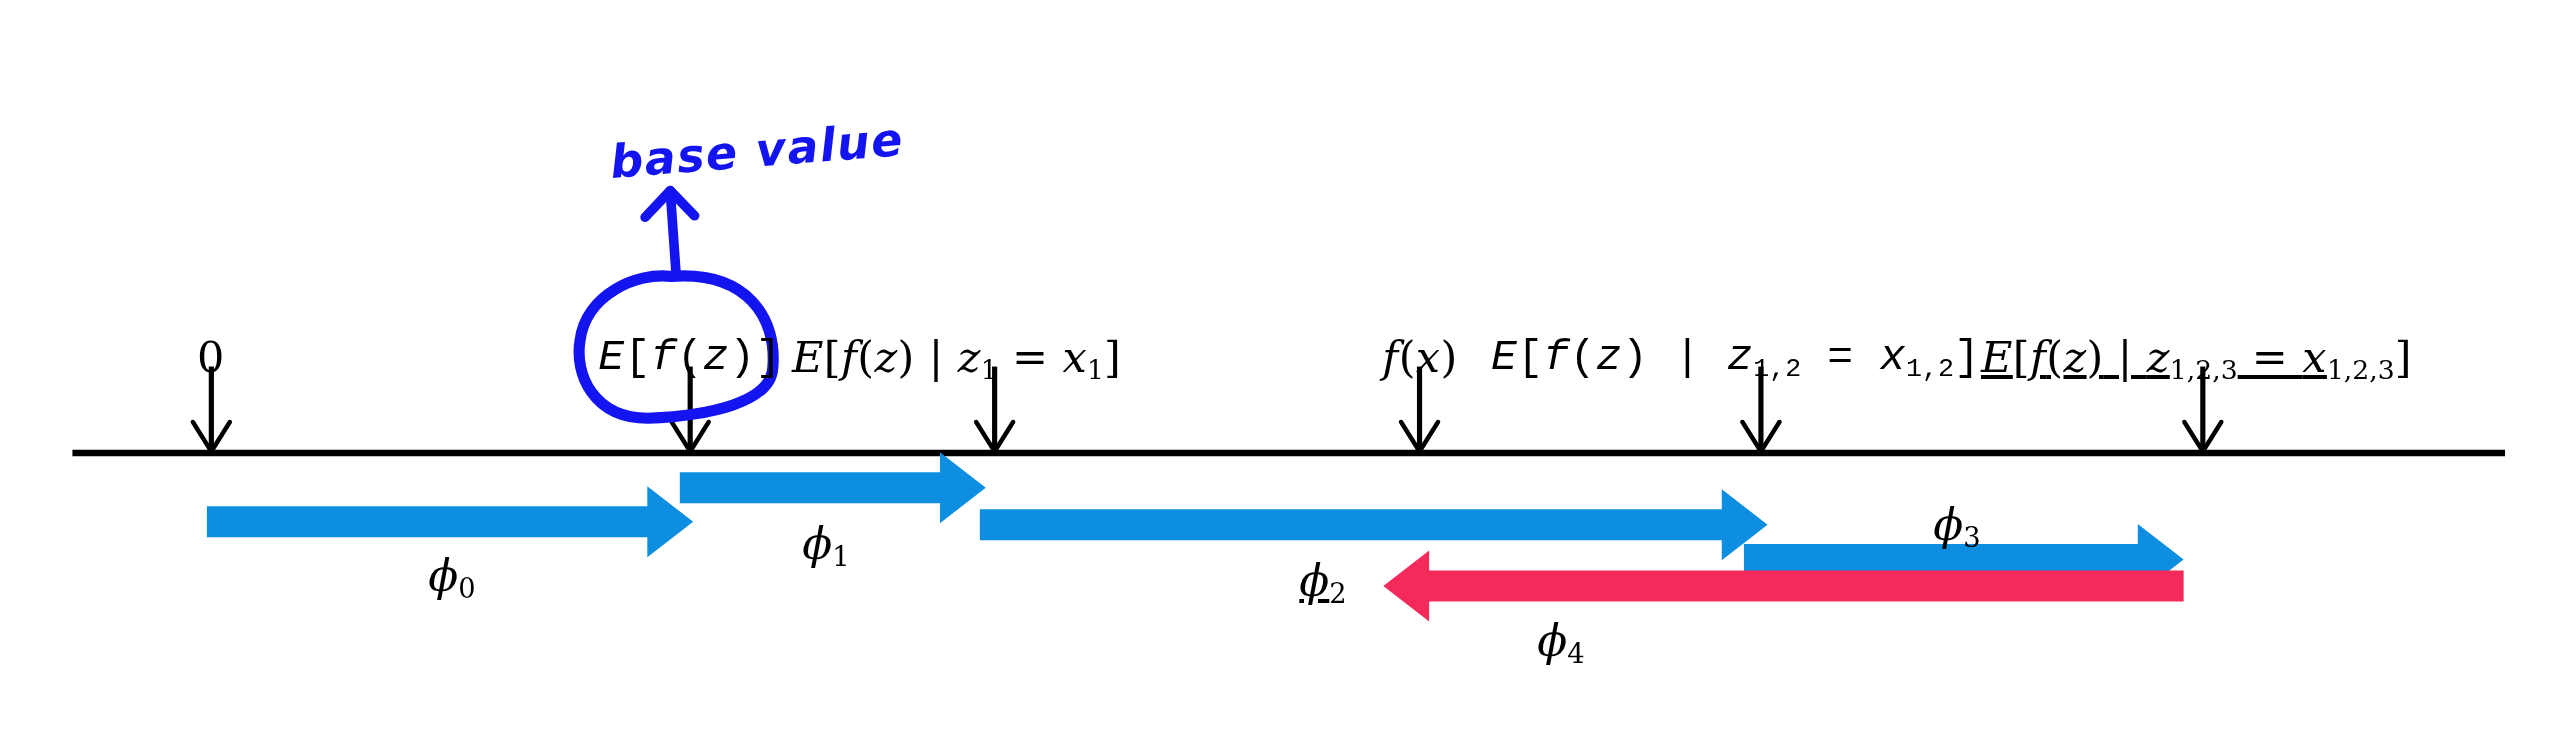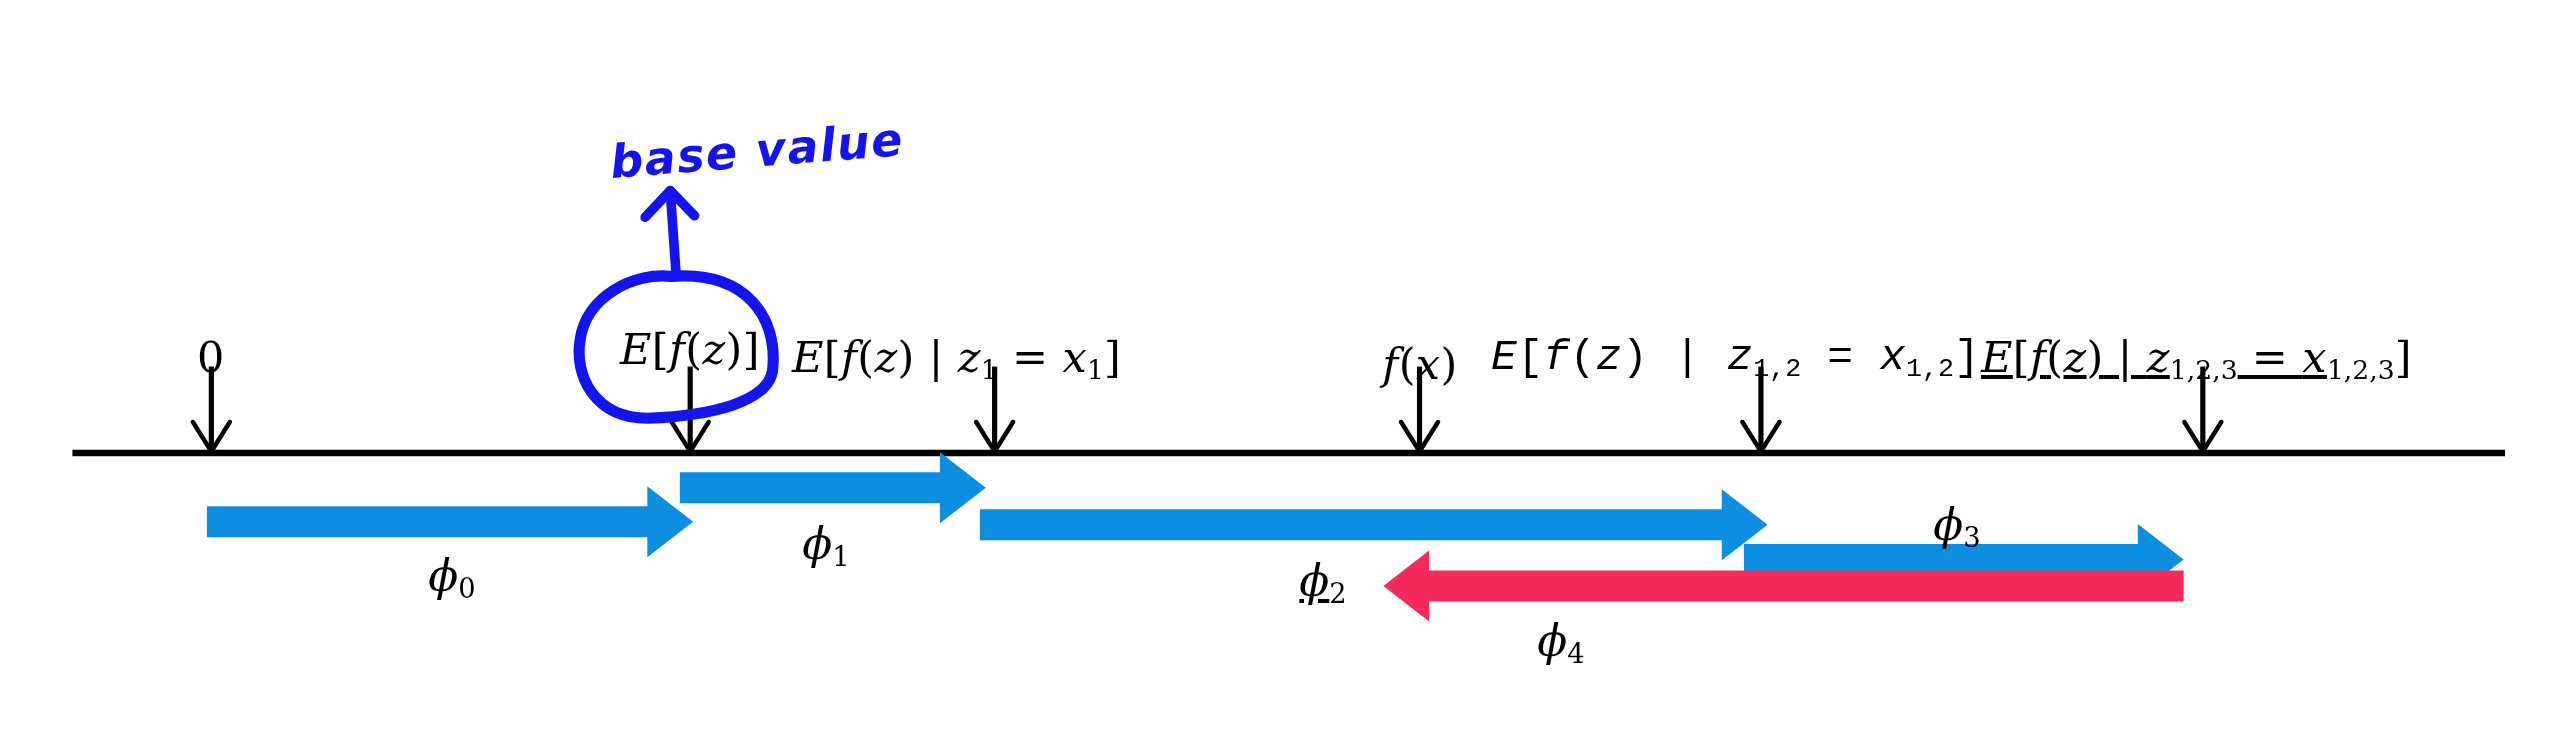--- a/index.html
+++ b/index.html
@@ -133,23 +133,23 @@
 
     <g id="annotation-group">
         <path d="M 908 374 C 1010.3199999999999 366.32 1052.24 429.68 1045.69 498.8 C 1041.76 544.88 960.54 562.16 876.7 566 C 803.34 566 777.14 506.48 785 460.4 C 792.86 398.96000000000004 860.98 368.24 908 374" fill="none" stroke="#1414f0" stroke-width="15" stroke-linecap="round" stroke-linejoin="round"></path>
         <path d="M 915 372 L 907 258" fill="none" stroke="#1414f0" stroke-width="13" stroke-linecap="round"></path>
         <path d="M 873 294 L 907 258 L 940 292" fill="none" stroke="#1414f0" stroke-width="13" stroke-linecap="round" stroke-linejoin="round"></path>
       </g>
   </svg>
 
   <div id="tick-label-layer">
       <div class="math tick-label" style="left: 211px; top: 336px;"><span class="up">0</span></div>
-      <div class="math tick-label" style="left: 690px; top: 328px;"><span>E</span><span class="brk">[</span><span>f</span><span class="brk">(</span><span>z</span><span class="brk">)</span><span class="brk">]</span></div>
+      <div class="math tick-label" style="left: 690px; top: 336px; font-family: Liberation Mono, monospace;"><span>E</span><span class="brk">[</span><span>f</span><span class="brk">(</span><span>z</span><span class="brk">)</span><span class="brk">]</span></div>
       <div class="math tick-label lead" style="left: 792px; top: 336px;"><span>E</span><span class="brk">[</span><span>f</span><span class="brk">(</span><span>z</span><span class="brk">)</span><span class="brk"> | </span><span>z</span><sub>1</sub><span class="brk"> = </span><span>x</span><sub>1</sub><span class="brk">]</span></div>
-      <div class="math tick-label" style="left: 1420px; top: 343px;"><span>f</span><span class="brk">(</span><span>x</span><span class="brk">)</span></div>
+      <div class="math tick-label" style="left: 1420px; top: 336px;"><span>f</span><span class="brk">(</span><span>x</span><span class="brk">)</span></div>
       <div class="math tick-label lead" style="left: 1491px; top: 336px; font-family: Liberation Mono, monospace;"><span>E</span><span class="brk">[</span><span>f</span><span class="brk">(</span><span>z</span><span class="brk">)</span><span class="brk"> | </span><span>z</span><sub>1,2</sub><span class="brk"> = </span><span>x</span><sub>1,2</sub><span class="brk">]</span></div>
       <div class="math tick-label lead" style="left: 1981px; top: 336px; text-decoration: underline;"><span>E</span><span class="brk">[</span><span>f</span><span class="brk">(</span><span>z</span><span class="brk">)</span><span class="brk"> | </span><span>z</span><sub>1,2,3</sub><span class="brk"> = </span><span>x</span><sub>1,2,3</sub><span class="brk">]</span></div>
     </div>
 
   <div id="phi-label-layer">
       <div class="phi" style="left: 452px; top: 554px;"><span>ϕ</span><sub>0</sub></div>
       <div class="phi" style="left: 826px; top: 522px;"><span>ϕ</span><sub>1</sub></div>
       <div class="phi" style="left: 1323px; top: 559px; text-decoration: underline;"><span>ϕ</span><sub>2</sub></div>
       <div class="phi" style="left: 1957px; top: 503px;"><span>ϕ</span><sub>3</sub></div>
       <div class="phi" style="left: 1561px; top: 619px;"><span>ϕ</span><sub>4</sub></div>

